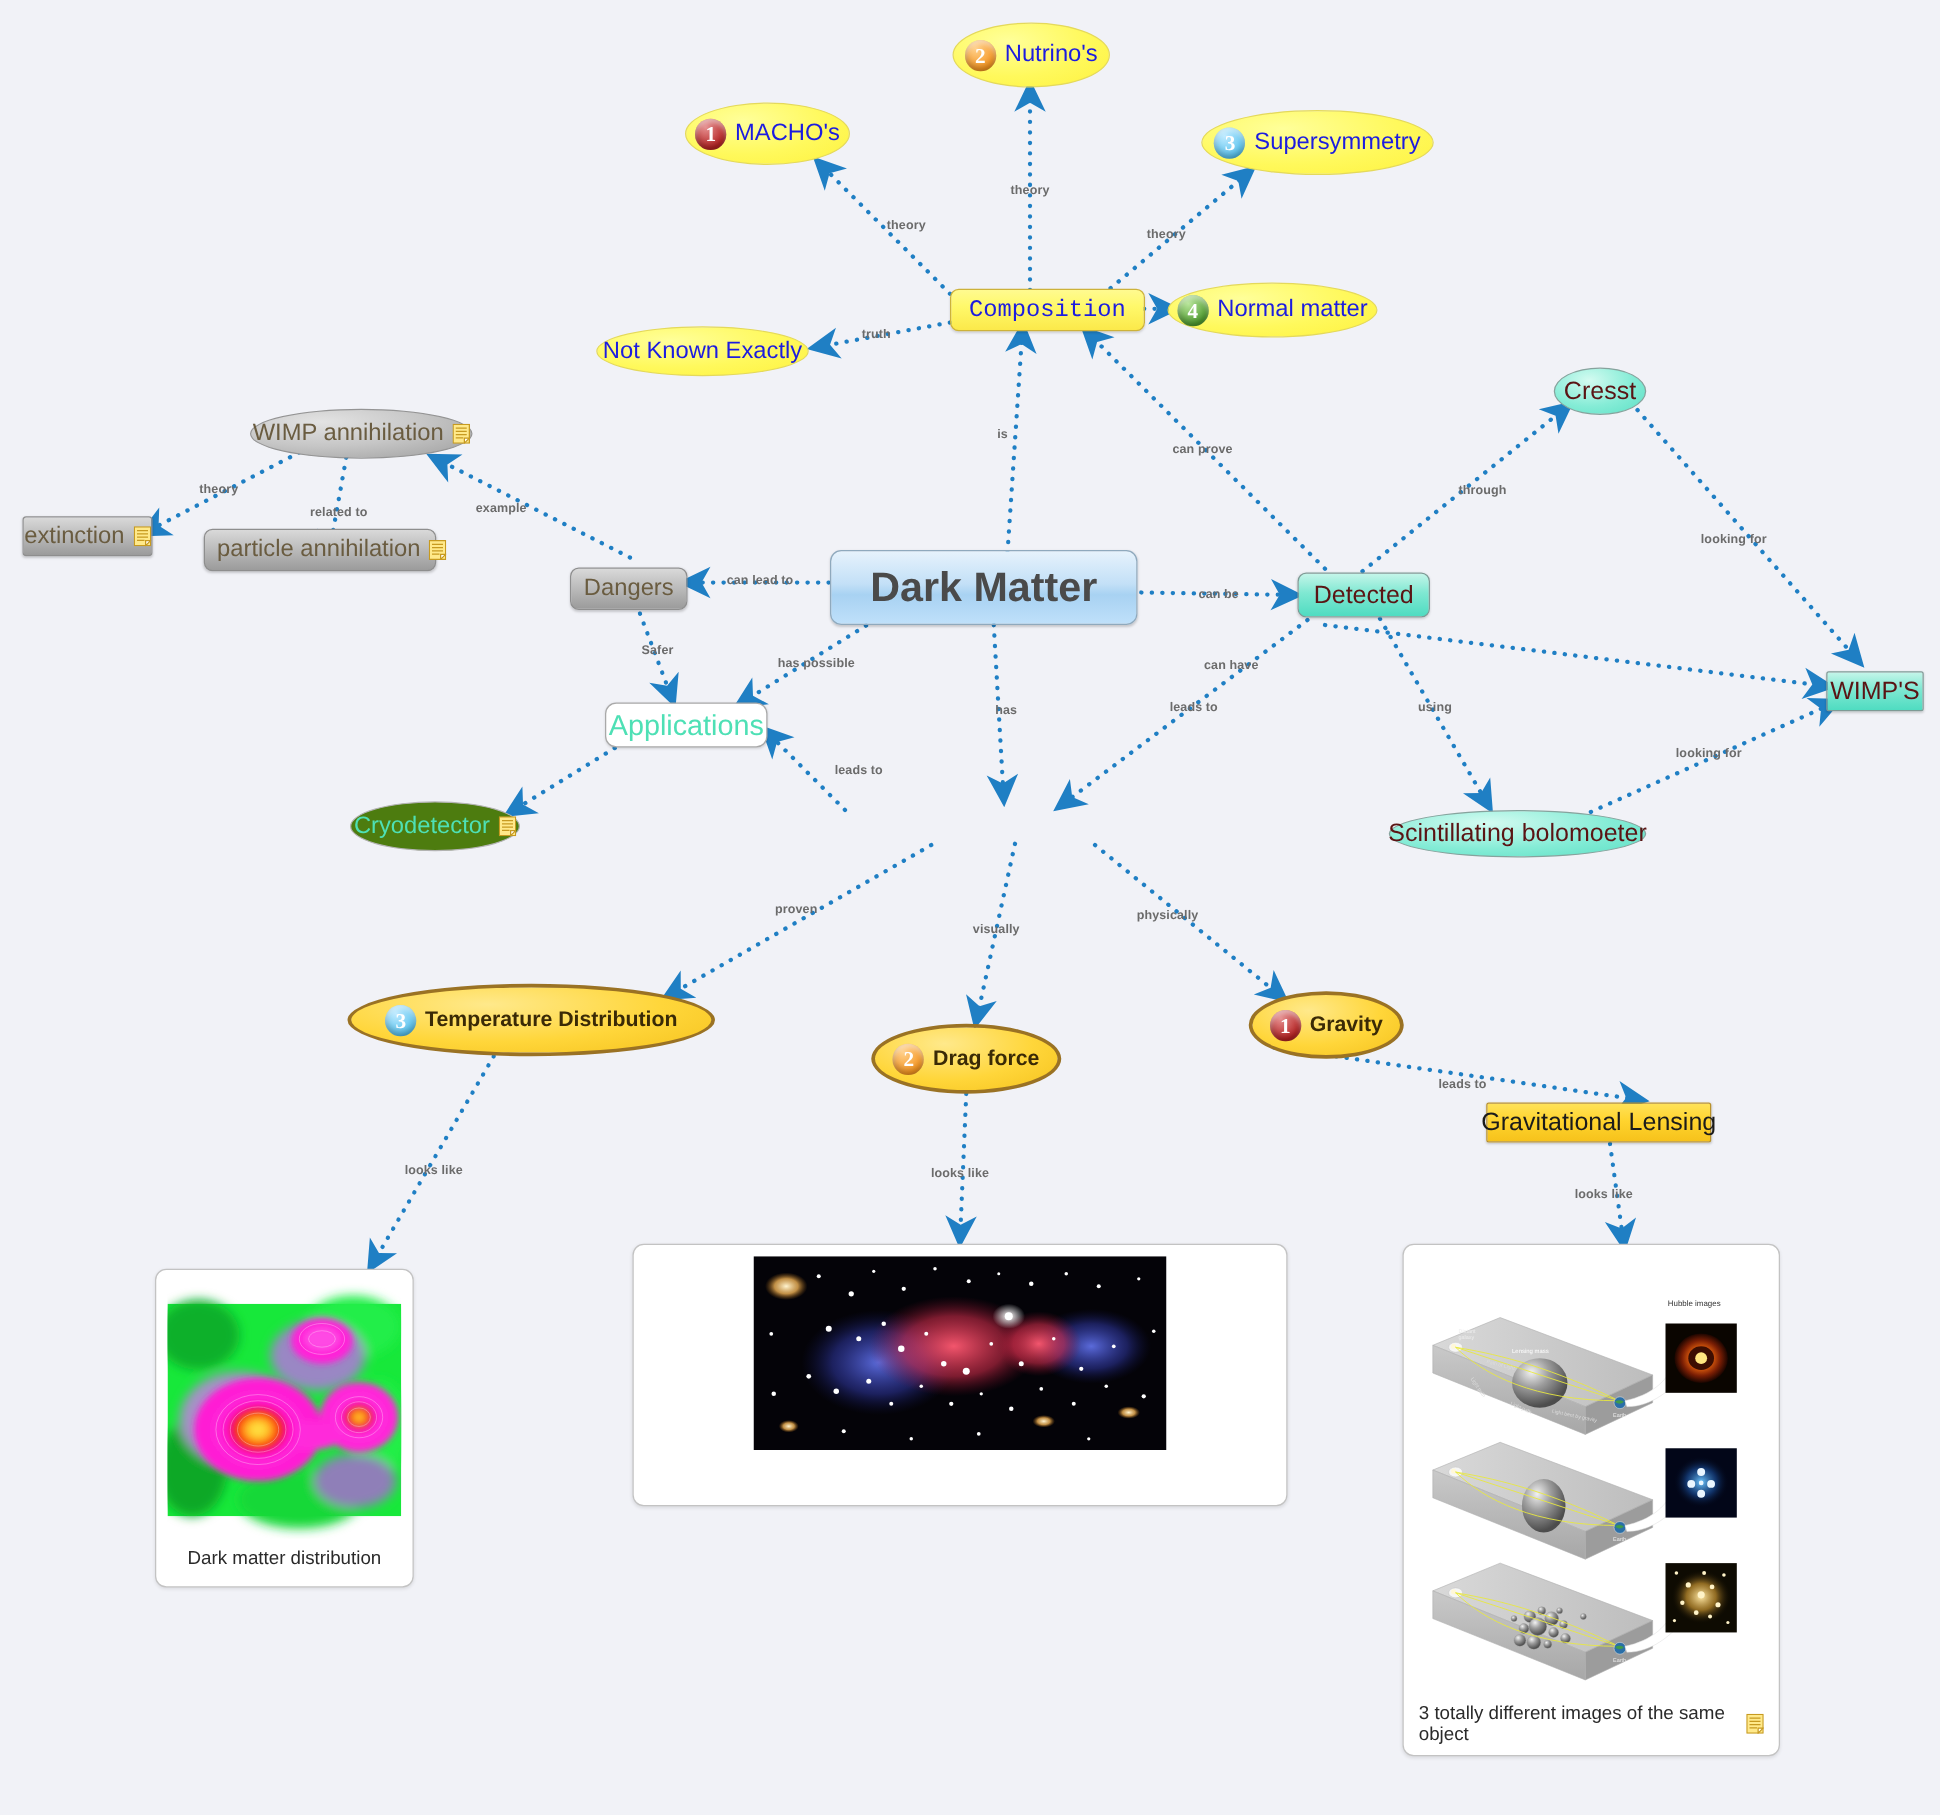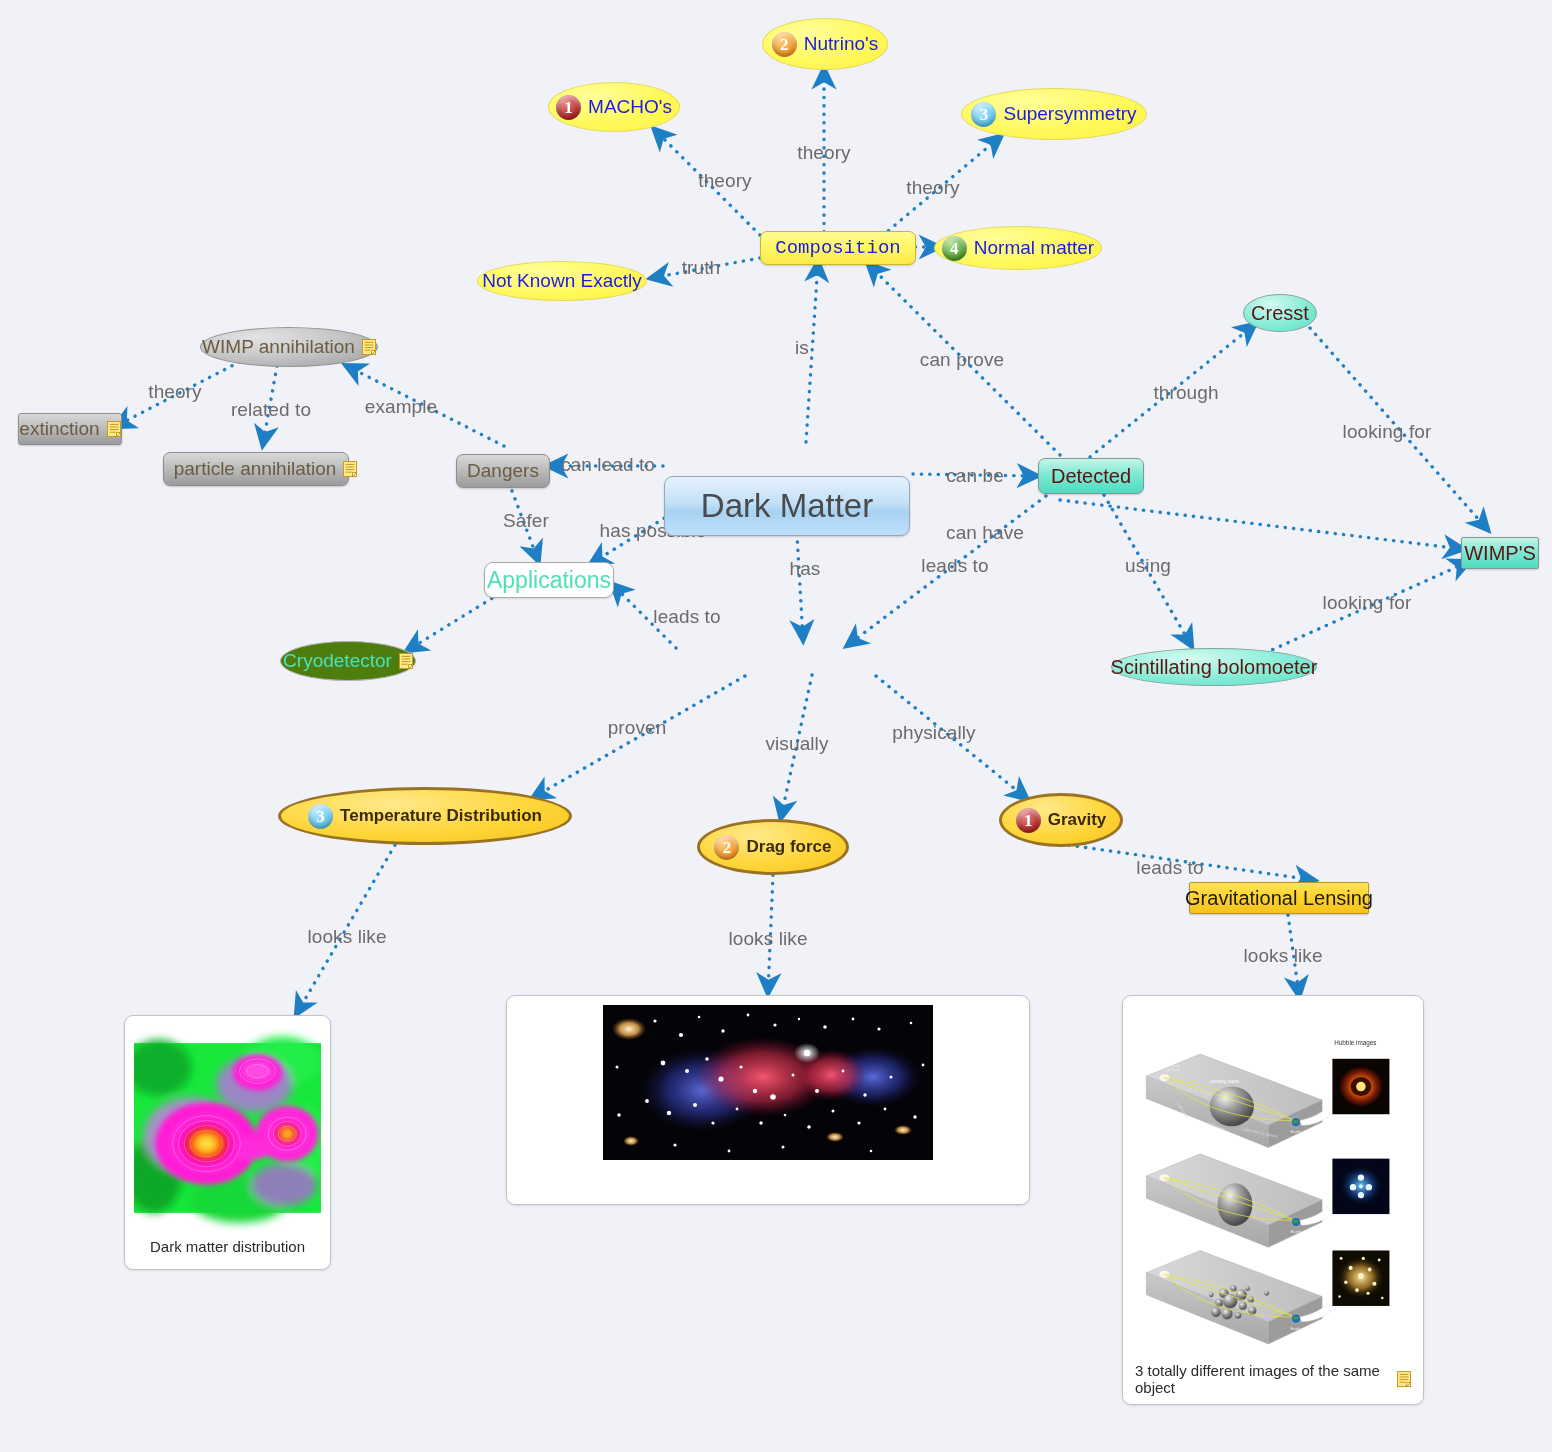--- a/index.html
+++ b/index.html
@@ -8,45 +8,45 @@
     width:1552px;height:1452px;
     background:#f1f2f7;
     font-family:"Liberation Sans", sans-serif;
     position:relative;
     overflow:hidden;
   }
   #canvas{position:absolute;left:0;top:0;width:1552px;height:1452px;}
   #edges{position:absolute;left:0;top:0;width:1552px;height:1452px;pointer-events:none;}
   .edge-label{
     position:absolute;
-    font-size:19px;
+    font-size:10px;
     color:#6b6b6b;
     white-space:nowrap;
     transform:translate(-50%,-50%);
     font-family:"Liberation Sans", sans-serif;
     letter-spacing:.1px;
+    font-weight:bold;
   }
   .node{
     position:absolute;
     display:flex;
     align-items:center;
     justify-content:center;
     box-sizing:border-box;
     white-space:nowrap;
   }
   
   .n-root{
     background:linear-gradient(180deg,#e6f2fc 0%,#c3e0f7 45%,#a8d2f2 60%,#bfe0fa 100%);
     border:1px solid #8fa9bd;
     border-radius:9px;
     color:#4a4a4a;
     font-size:33px;
-    font-weight:normal;
+    font-weight:bold;
     box-shadow:0 1px 2px rgba(0,0,0,.18);
-    margin-top:36px;
   }
   .n-yellow-rect{
     background:linear-gradient(180deg,#fffa90 0%,#fff96b 40%,#fbe94a 100%);
     border:1px solid #cdb23a;
     border-radius:7px;
     color:#1c1ce0;
     font-size:19px;
     box-shadow:0 1px 2px rgba(0,0,0,.15);
   }
   .n-gold-rect{
@@ -312,21 +312,21 @@
     <span class="node-label">extinction</span>
     <span class="note-ico">
       <svg width="14" height="16" viewBox="0 0 14 16">
           <rect x="0.5" y="0.5" width="13" height="15" fill="#ffe98a" stroke="#c79a20"></rect>
           <path d="M2.6 3.4h8.8M2.6 6h8.8M2.6 8.6h8.8M2.6 11.2h6" stroke="#c79a20" stroke-width="1"></path>
           <path d="M13.5 11.5 L9.5 15.5 L9.5 11.5 Z" fill="#fff" stroke="#c79a20"></path>
         </svg>
     </span>
   </div>
 
-  <div class="node n-gray-rect" style="left:163px;top:452px;width:186px;height:34px;padding-left:19px;">
+  <div class="node n-gray-rect" style="left:163px;top:423px;width:186px;height:34px;padding-left:19px;">
     <span class="node-label">particle annihilation</span>
     <span class="note-ico">
       <svg width="14" height="16" viewBox="0 0 14 16">
           <rect x="0.5" y="0.5" width="13" height="15" fill="#ffe98a" stroke="#c79a20"></rect>
           <path d="M2.6 3.4h8.8M2.6 6h8.8M2.6 8.6h8.8M2.6 11.2h6" stroke="#c79a20" stroke-width="1"></path>
           <path d="M13.5 11.5 L9.5 15.5 L9.5 11.5 Z" fill="#fff" stroke="#c79a20"></path>
         </svg>
     </span>
   </div>
 

